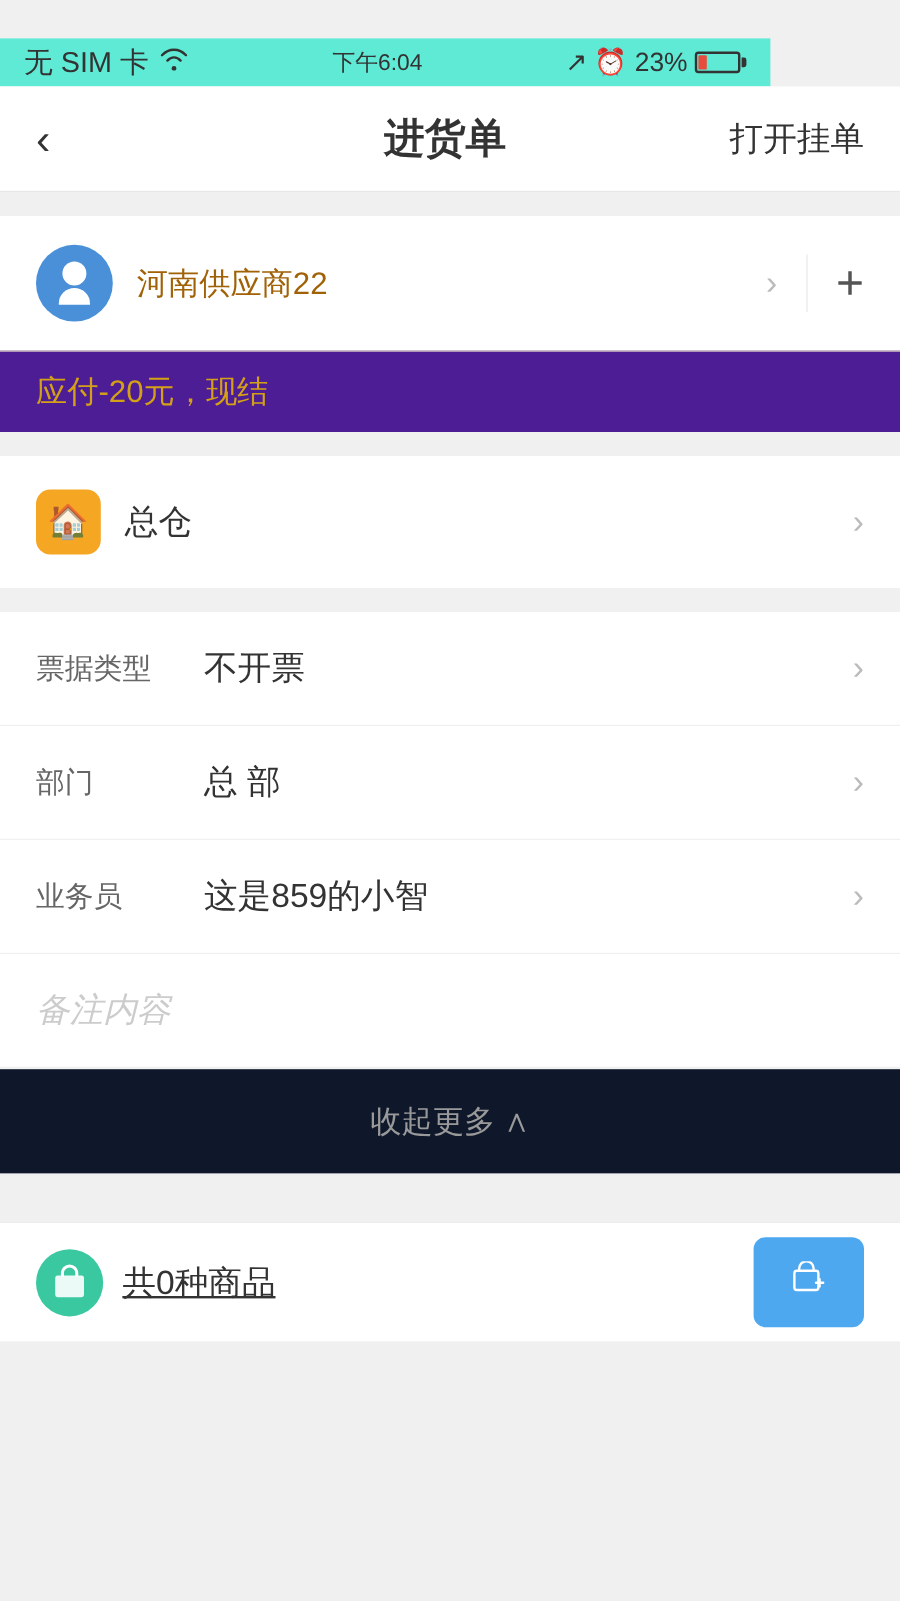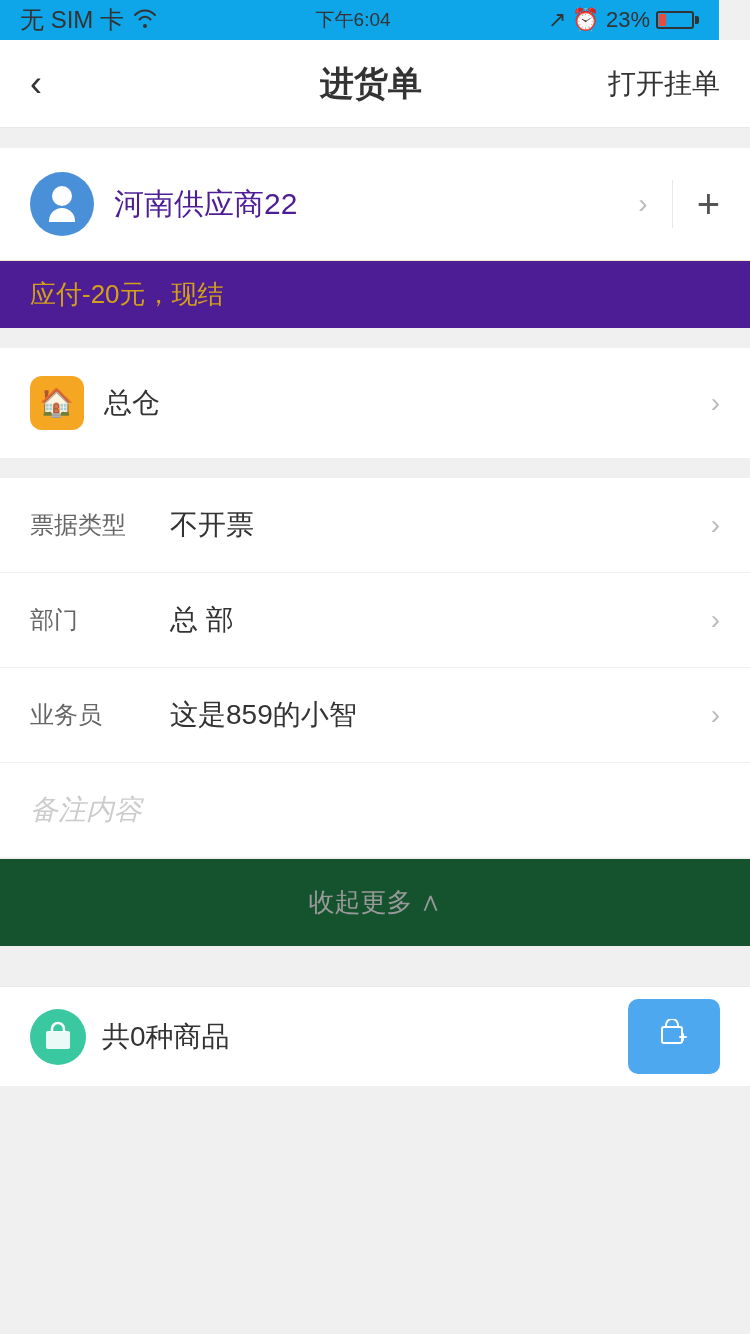--- a/index.html
+++ b/index.html
@@ -8,29 +8,30 @@
       width: 750px;
       min-height: 1334px;
       background: #f0f0f0;
       font-family: -apple-system, 'PingFang SC', 'Helvetica Neue', Arial, sans-serif;
       font-size: 28px;
       color: #333;
     }
 
     
     .status-bar {
-      width: 719px;
+      width: 642px;
       height: 40px;
-      background: #0ea5e9;
+      background: #5eead4;
       display: flex;
       align-items: center;
       justify-content: space-between;
       padding: 0 20px;
       font-size: 24px;
       color: #333;
+      margin-top: 32px;
     }
     .status-left { display: flex; align-items: center; gap: 8px; }
     .status-center { font-size: 19px; font-weight: 500; }
     .status-right { display: flex; align-items: center; gap: 6px; font-size: 22px; }
 
     
     .nav-bar {
       width: 750px;
       height: 88px;
       background: #fff;
@@ -85,22 +86,22 @@
       border-radius: 50%;
       background: #4a90d9;
       display: flex;
       align-items: center;
       justify-content: center;
       margin-right: 20px;
       flex-shrink: 0;
     }
     .supplier-name {
       flex: 1;
-      font-size: 30px;
-      color: #4c1d95;
+      font-size: 26px;
+      color: #a16207;
     }
     .chevron-right {
       color: #bbb;
       font-size: 28px;
       margin-right: 0;
     }
     .divider-vertical {
       width: 1px;
       height: 48px;
       background: #e8e8e8;
@@ -163,21 +164,21 @@
       color: #ccc;
       font-style: italic;
     }
 
     
     .collapse-row {
       display: flex;
       align-items: center;
       justify-content: center;
       padding: 26px 0;
-      background: #14532d;
+      background: #0f172a;
       border-top: 1px solid #f0f0f0;
       font-size: 26px;
       color: #999;
       cursor: pointer;
       gap: 8px;
     }
 
     
     .bottom-bar {
       width: 750px;
@@ -197,20 +198,21 @@
       display: flex;
       align-items: center;
       justify-content: center;
       margin-right: 16px;
       flex-shrink: 0;
     }
     .bottom-product-count {
       flex: 1;
       font-size: 28px;
       color: #333;
+      text-decoration: underline;
     }
     .select-goods-btn {
       background: #4da8f0;
       color: #fff;
       border: none;
       border-radius: 10px;
       padding: 20px 32px;
       font-size: 28px;
       cursor: pointer;
       display: flex;

